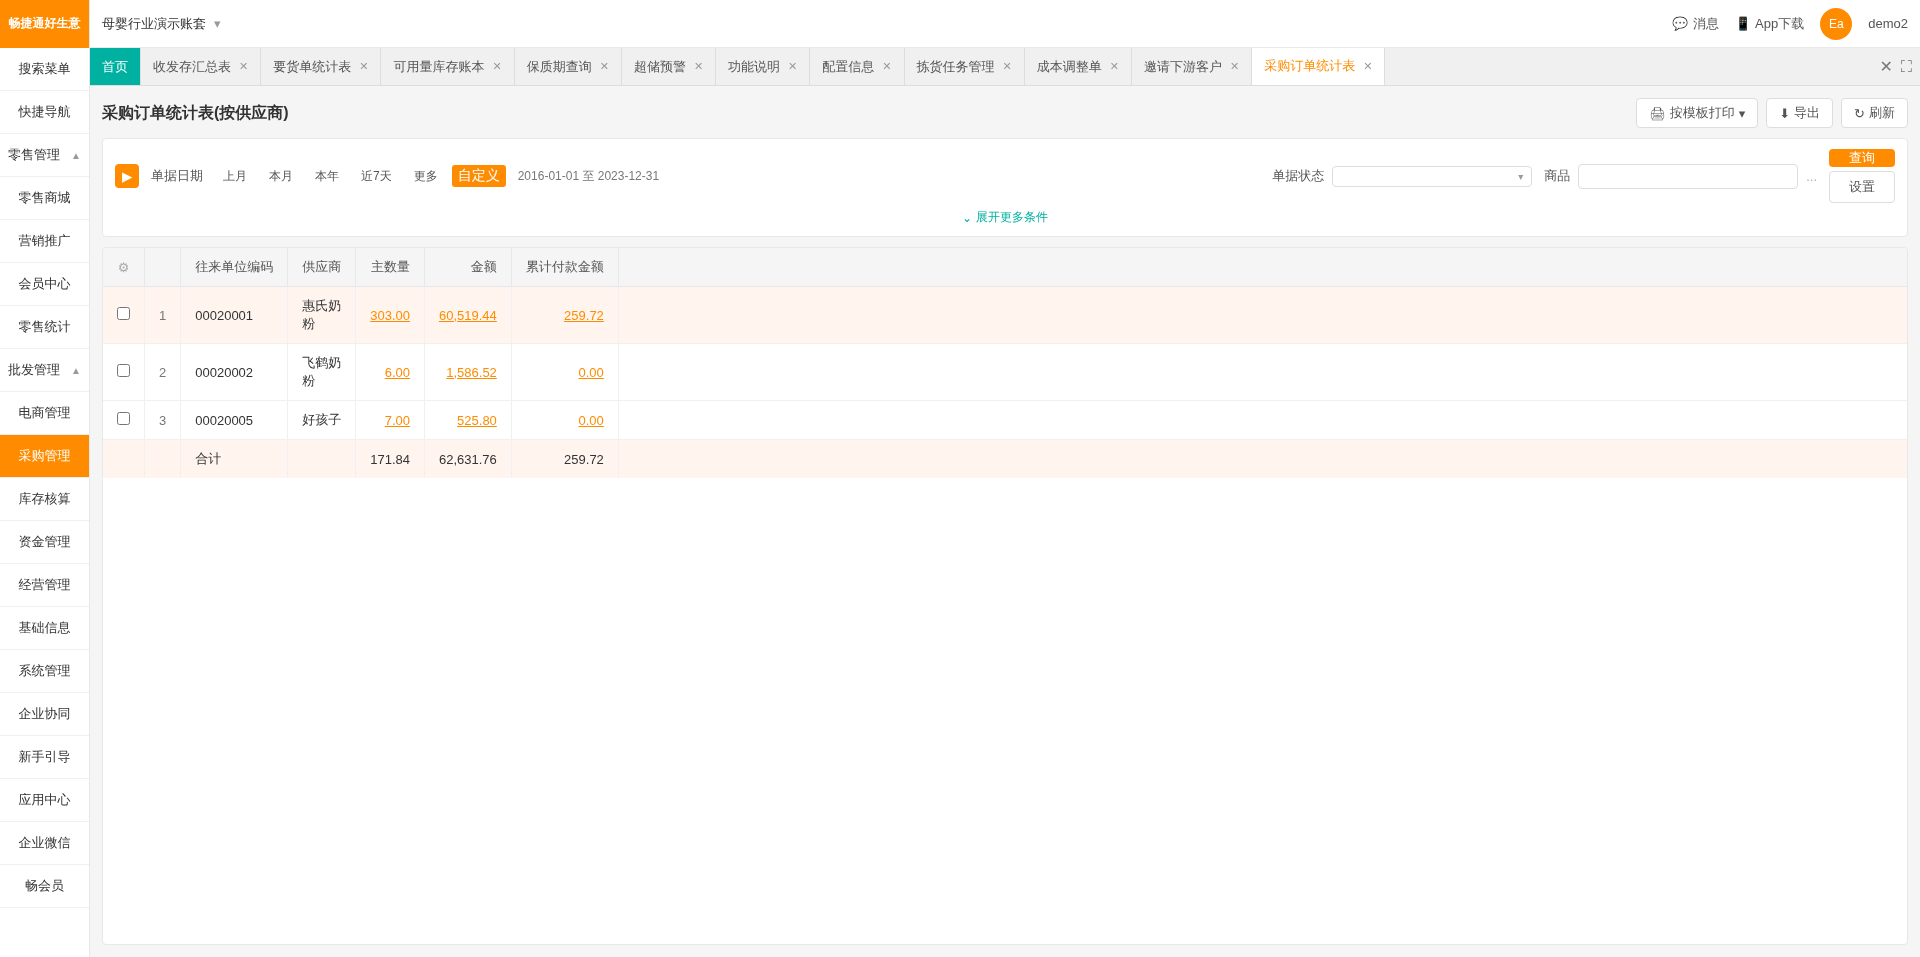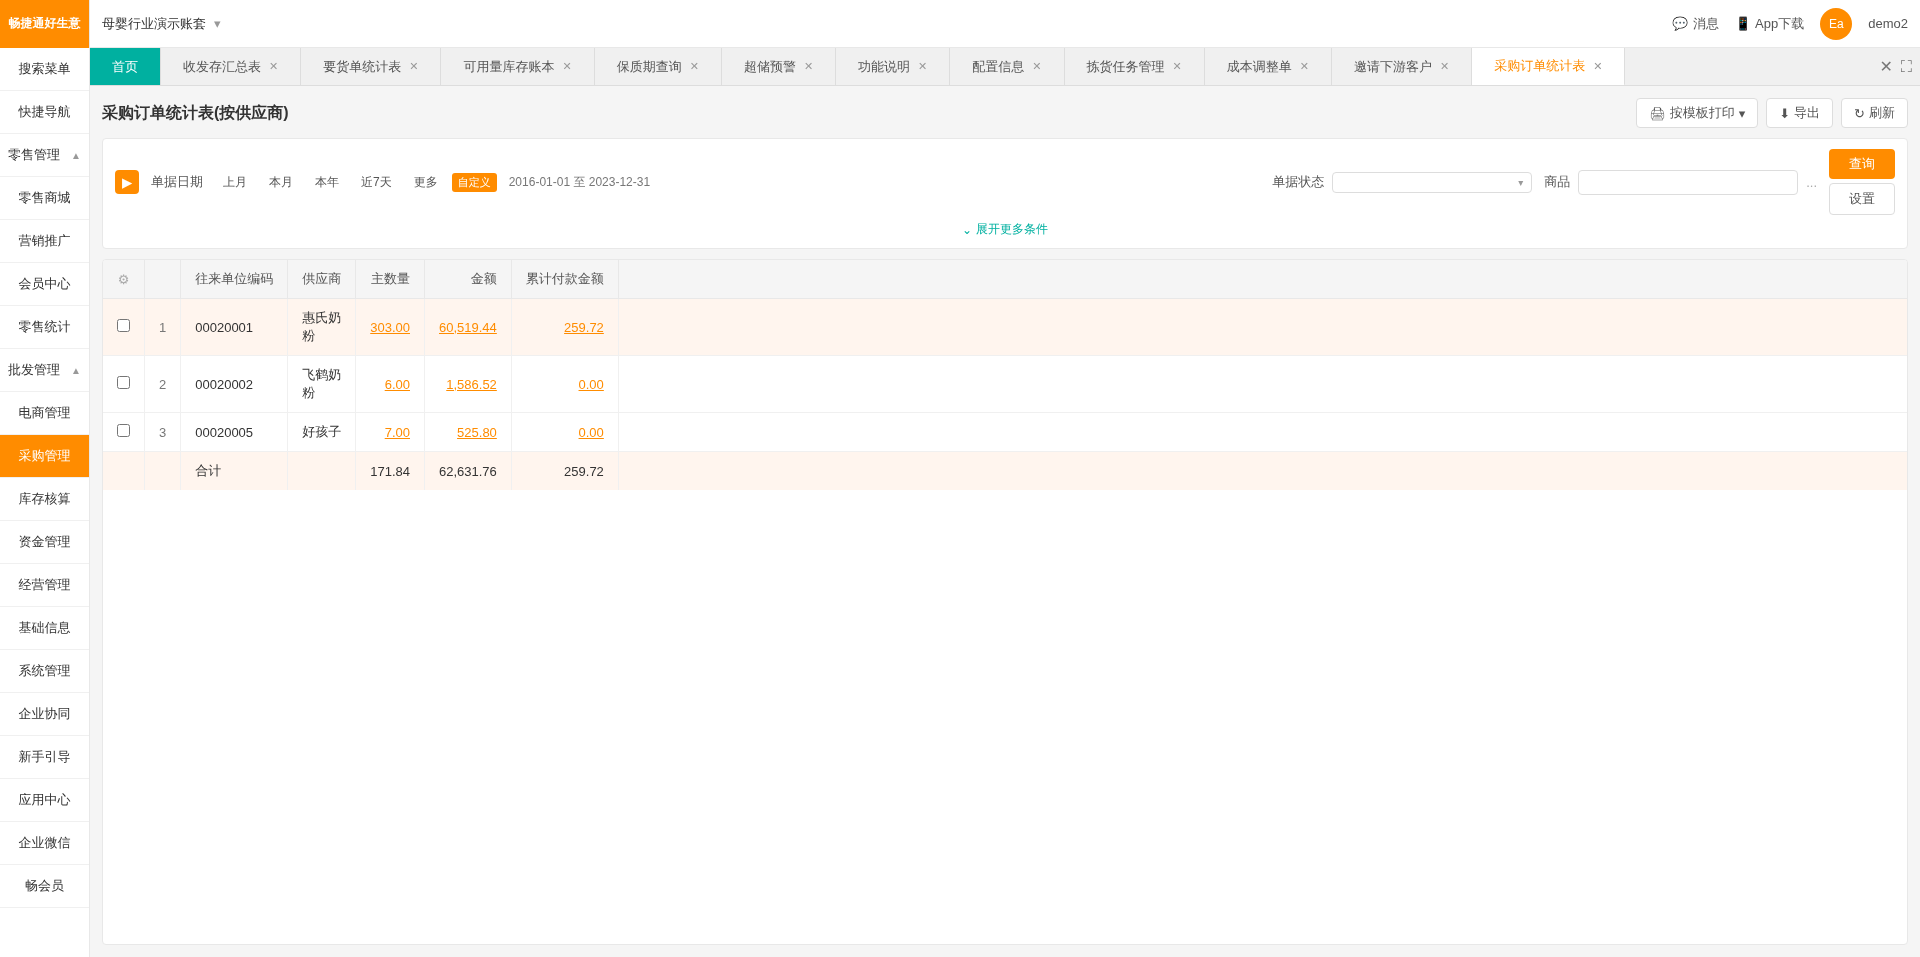--- a/index.html
+++ b/index.html
@@ -18,21 +18,21 @@
 
     
     #topbar { height: 48px; background: #fff; display: flex; align-items: center; padding: 0 12px; border-bottom: 1px solid #e8e8e8; justify-content: space-between; flex-shrink: 0; }
     #topbar-left { display: flex; align-items: center; gap: 8px; color: #333; font-size: 13px; }
     #topbar-right { display: flex; align-items: center; gap: 16px; color: #555; font-size: 13px; }
     .topbar-icon-btn { display: flex; align-items: center; gap: 4px; cursor: pointer; color: #555; }
     .user-avatar { width: 32px; height: 32px; border-radius: 50%; background: #ff8c00; display: flex; align-items: center; justify-content: center; color: white; font-size: 12px; cursor: pointer; }
 
     
     #tabbar { height: 38px; background: #f0f0f0; display: flex; align-items: center; padding: 0; flex-shrink: 0; overflow-x: auto; border-bottom: 1px solid #ddd; }
-    .tab { height: 38px; padding: 0 22px; display: flex; align-items: center; gap: 6px; cursor: pointer; border-right: 1px solid #ddd; font-size: 13px; color: #555; white-space: nowrap; background: #f0f0f0; }
+    .tab { height: 38px; padding: 0 12px; display: flex; align-items: center; gap: 6px; cursor: pointer; border-right: 1px solid #ddd; font-size: 13px; color: #555; white-space: nowrap; background: #f0f0f0; }
     .tab.active { background: #fff; color: #ff8c00; border-bottom: 2px solid #fff; margin-bottom: -1px; }
     .tab.home { background: #00b0a0; color: white; }
     .tab-close { color: #999; font-size: 11px; cursor: pointer; margin-left: 2px; }
     .tab-actions { margin-left: auto; display: flex; align-items: center; padding-right: 8px; gap: 8px; }
     .tab-action-btn { cursor: pointer; color: #777; font-size: 16px; }
 
     
     #page-content { flex: 1; background: #f5f5f5; display: flex; flex-direction: column; overflow: hidden; padding: 12px; }
 
     
@@ -42,24 +42,24 @@
     .btn-template { background: white; border: 1px solid #ddd; border-radius: 4px; padding: 5px 12px; cursor: pointer; font-size: 13px; display: flex; align-items: center; gap: 4px; color: #555; }
     .btn-export { background: white; border: 1px solid #ddd; border-radius: 4px; padding: 5px 12px; cursor: pointer; font-size: 13px; display: flex; align-items: center; gap: 4px; color: #555; }
     .btn-refresh { background: white; border: 1px solid #ddd; border-radius: 4px; padding: 5px 12px; cursor: pointer; font-size: 13px; display: flex; align-items: center; gap: 4px; color: #555; }
 
     
     #filter-area { background: #fff; border: 1px solid #e8e8e8; border-radius: 4px; padding: 10px 12px; margin-bottom: 10px; }
     .filter-row { display: flex; align-items: center; gap: 12px; flex-wrap: nowrap; }
     .filter-label { color: #555; white-space: nowrap; font-size: 13px; }
     .date-shortcuts { display: flex; gap: 6px; align-items: center; }
     .date-btn { padding: 2px 8px; cursor: pointer; color: #555; font-size: 12px; border-radius: 3px; }
-    .date-custom-tag { background: #ff8c00; color: white; padding: 2px 6px; border-radius: 3px; font-size: 11px; cursor: pointer; }
+    .date-custom-tag { background: #ff8c00; color: white; padding: 2px 6px; border-radius: 3px; font-size: 14px; cursor: pointer; }
     .date-range-display { color: #777; font-size: 12px; }
     .expand-btn { color: #00b0a0; cursor: pointer; font-size: 12px; display: flex; align-items: center; gap: 4px; margin: 6px auto 0; width: fit-content; }
-    .btn-search { background: #ff8c00; color: white; border: none; border-radius: 4px; padding: 6px 20px; cursor: pointer; font-size: 13px; }
+    .btn-search { background: #ff8c00; color: white; border: none; border-radius: 4px; padding: 0 20px; cursor: pointer; font-size: 13px; }
     .btn-settings { background: white; color: #555; border: 1px solid #ddd; border-radius: 4px; padding: 6px 14px; cursor: pointer; font-size: 13px; }
     .btn-col { display: flex; flex-direction: column; gap: 4px; }
     .toggle-arrow { background: #ff8c00; color: white; border: none; width: 24px; height: 24px; border-radius: 4px; cursor: pointer; display: flex; align-items: center; justify-content: center; flex-shrink: 0; }
 
     
     #table-area { flex: 1; background: #fff; border: 1px solid #e8e8e8; border-radius: 4px; overflow: hidden; display: flex; flex-direction: column; }
     table { width: 100%; border-collapse: collapse; }
     thead tr { background: #f5f5f5; border-bottom: 1px solid #e8e8e8; }
     thead th { padding: 10px 14px; text-align: left; color: #555; font-weight: 500; font-size: 13px; border-right: 1px solid #e8e8e8; white-space: nowrap; }
     thead th:last-child { border-right: none; }

